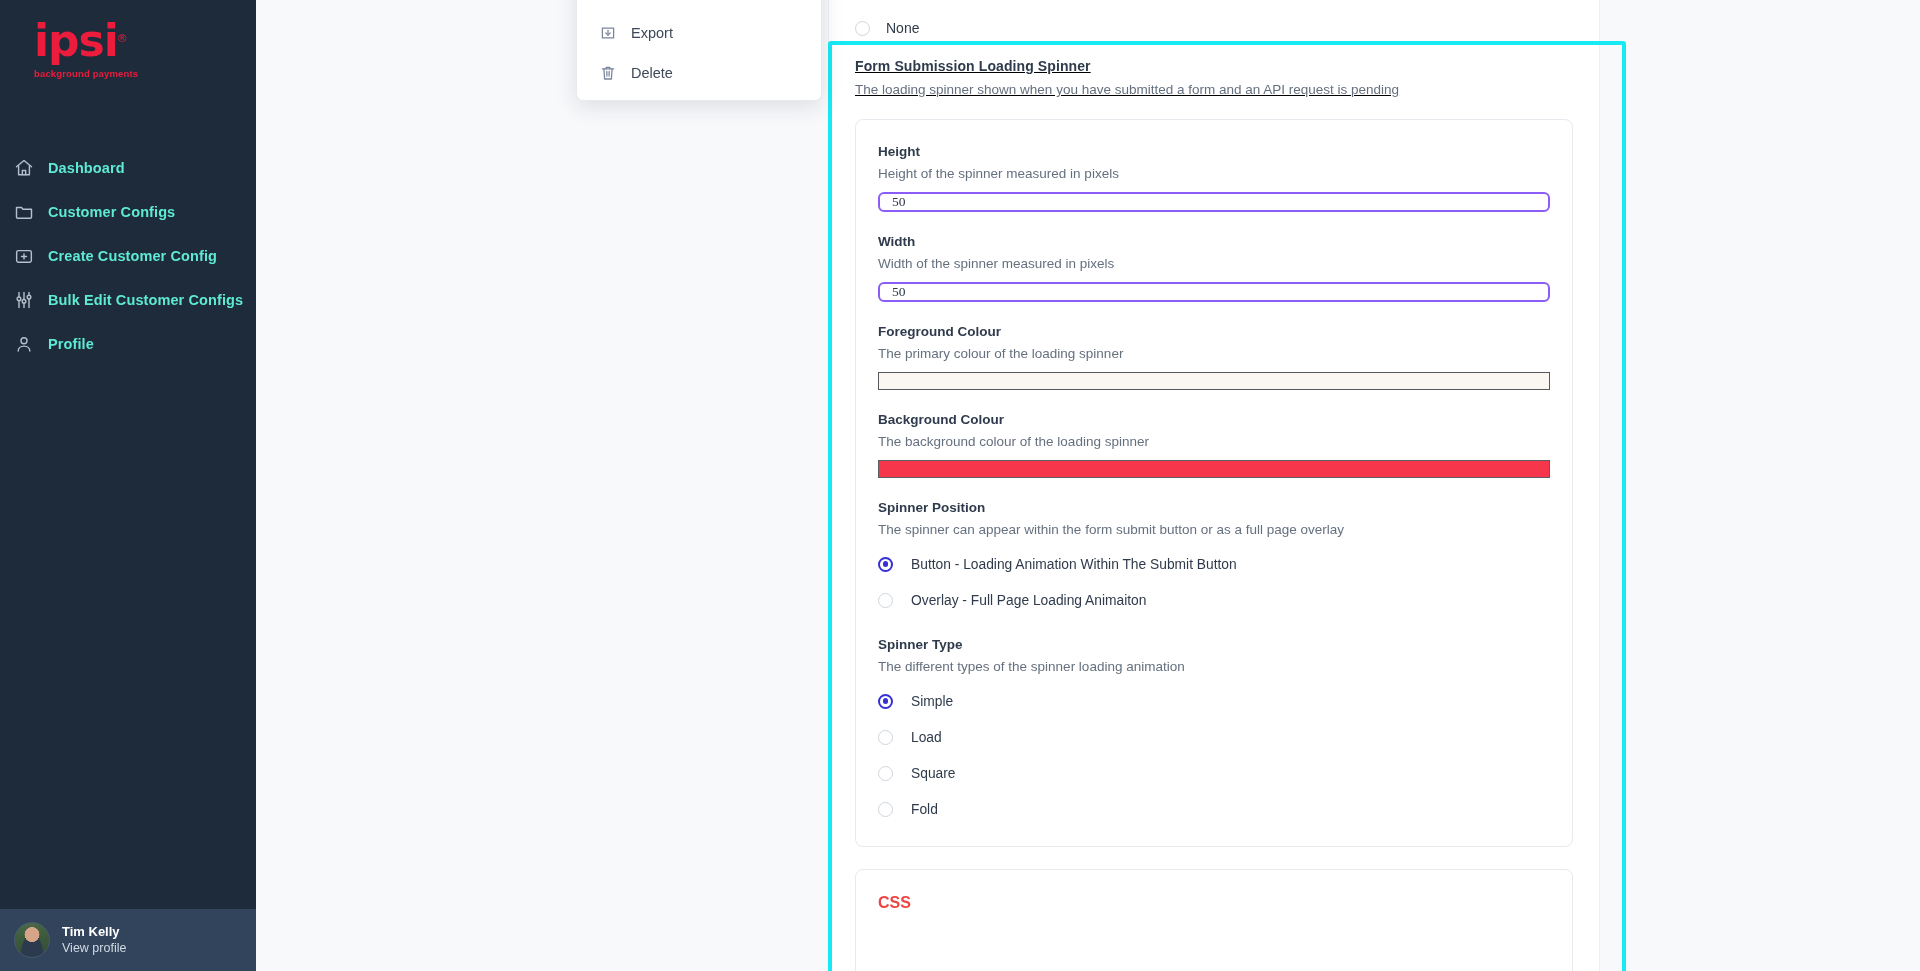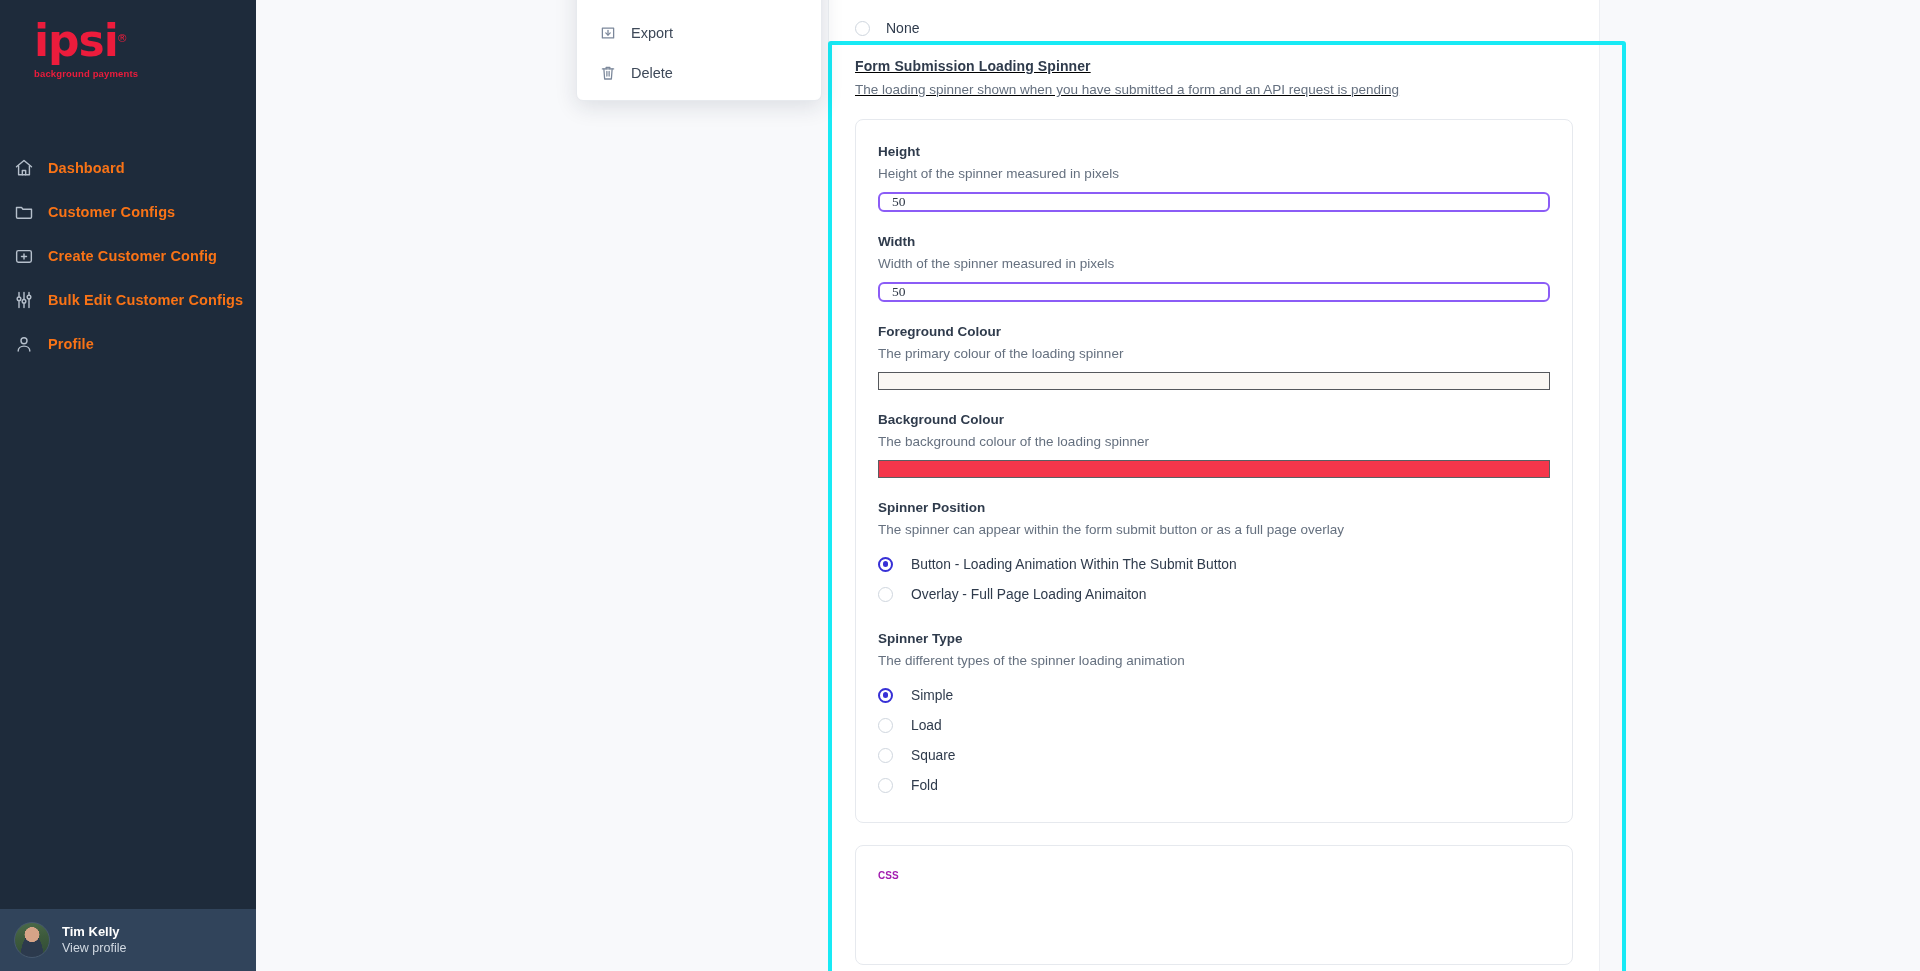--- a/index.html
+++ b/index.html
@@ -49,21 +49,21 @@
     color: #dfe4ea;
   }
   .nav-ico {
     width: 34px; height: 24px;
     display:flex; align-items:center; justify-content:flex-start;
     color:#b6c0cc; flex:0 0 34px;
   }
   .nav-label {
     font-size: 14.5px;
     font-weight: 600;
-    color: #f97316;
+    color: #5eead4;
     letter-spacing: .1px;
   }
   .sidebar-spacer { flex: 1 1 auto; }
   .profile {
     height: 62px;
     background: #31445b;
     display: flex; align-items: center;
     padding-left: 14px;
     cursor: pointer;
   }
@@ -178,31 +178,31 @@
     height: 18px;
     width: 674px;
     border: 1.5px solid #55585c;
     background: #faf7f3;
   }
   .color-swatch.red { background:#f5364b; border-color:#5b5e62; }
   .color-tail {
     height:18px; flex:1 1 auto; background:#ffffff;
   }
 
-  .radio-line { display:flex; align-items:center; height:30px; }
+  .radio-line { display:flex; align-items:center; height:30px; margin-top:6px; }
   .radio-line .radio { margin-right:18px; }
   .radio-line .radio-text { font-size:13.8px; color:#2f3b4c; font-weight:500; }
   .css-card {
     margin: 22px 26px 0 26px;
     border: 1px solid #e6e9ee;
     border-radius: 8px;
     padding: 24px 22px 22px 22px;
     height: 120px;
   }
-  .css-title { font-size:10px; font-weight:700; color:#a21caf; }
+  .css-title { font-size:16px; font-weight:700; color:#ef4444; }
   svg { display:block; }
 </style>
 </head>
 <body>
 
 <div class="app">
 
   <aside class="sidebar">
     <div class="brand">
       <div class="brand-logo">

